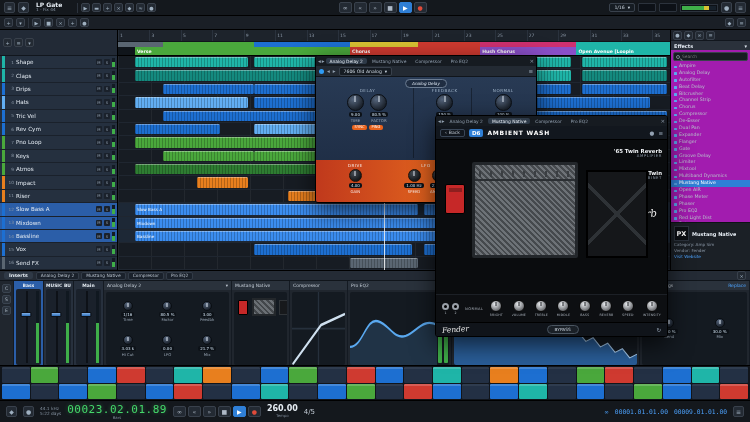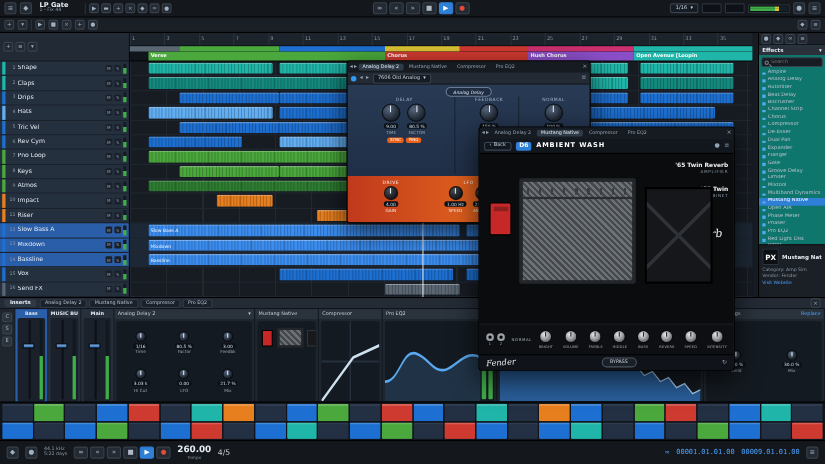--- a/index.html
+++ b/index.html
@@ -45,21 +45,21 @@
   .aseg{position:absolute;top:0;height:100%}
   #marker-lane{height:9px;background:#10151b;position:relative;border-bottom:1px solid #000}
   .mseg{position:absolute;top:0;height:100%;font-size:4.6px;font-weight:bold;color:#fff;padding:0 2px;line-height:9px;white-space:nowrap;overflow:hidden}
   #clip-lanes{flex:1;position:relative;display:flex;flex-direction:column;background-color:#171c23;background-image:repeating-linear-gradient(90deg,rgba(255,255,255,.05) 0 1px,transparent 1px 33px)}
   .lane{flex:1;position:relative;border-bottom:1px solid #1f2630}
   .lane.lsel{background:#1d2836}
   .clip{position:absolute;top:1px;bottom:1px;border-radius:1.5px;overflow:hidden;font-size:4.2px;color:rgba(255,255,255,.95);padding:0 2px;line-height:9px;white-space:nowrap;border-top:1px solid rgba(255,255,255,.35);background-image:repeating-linear-gradient(90deg,rgba(0,0,0,.22) 0 1px,transparent 1px 3px)}
   #playhead{position:absolute;top:0;bottom:0;left:47%;width:1px;background:rgba(255,255,255,.8)}
 
   
-  #browser{position:absolute;top:0;right:0;bottom:0;width:61px;background:#0f766e;border-left:1px solid #000;display:flex;flex-direction:column}
+  #browser{position:absolute;top:0;right:0;bottom:0;width:80px;background:#a21caf;border-left:1px solid #000;display:flex;flex-direction:column}
   #btabs{height:11px;display:flex;align-items:center;gap:2px;padding:0 2px;background:#1d222a;border-bottom:1px solid #11161d}
   #btitle{height:9px;display:flex;align-items:center;justify-content:space-between;font-size:5px;font-weight:bold;color:#dfe6ee;padding:0 3px;background:#2a313b}
   .bsearch{height:9px;margin:2px;background:#171c22;border:1px solid #39414c;border-radius:2px;display:flex;align-items:center;padding:0 2px;gap:2px}
   .bsearch input{flex:1;min-width:0;background:transparent;border:none;outline:none;font-size:4.4px;color:#aab4bf;font-family:inherit}
   .mag{width:4px;height:4px;border:1px solid #77828e;border-radius:50%;position:relative;flex:none}
   .mag::after{content:"";position:absolute;width:2.6px;height:1px;background:#77828e;left:3px;top:3.6px;transform:rotate(45deg)}
   #blist{flex:1;overflow:hidden}
   .bitem{height:6.9px;line-height:6.9px;font-size:4.7px;padding-left:8px;color:#b7c1cc;white-space:nowrap;overflow:hidden;position:relative}
   .bitem::before{content:"";position:absolute;left:3px;top:2.5px;width:2.5px;height:2.5px;background:#5aa9f0;border-radius:.5px}
   .bitem.sel{background:#2f7fd6;color:#fff}
@@ -773,20 +773,24 @@
       </div>
     </div>
 
   <div id="transport">
     <span class="ic">◆</span>
     <span class="ic">●</span>
     <div class="tinfo">
       <div>44.1 kHz</div>
       <div>5:22 days</div>
     </div>
+    <div>
+      <div id="ttime">00023.02.01.89</div>
+      <div class="tlabel">Bars</div>
+    </div>
     <div id="tbuttons" style="display:flex;gap:2px">
         <span class="tbtn2">∞</span>
         <span class="tbtn2">«</span>
         <span class="tbtn2">»</span>
         <span class="tbtn2">■</span>
         <span class="tbtn2 play">▶</span>
         <span class="tbtn2 rec">●</span>
       </div>
     <div style="text-align:center">
       <div id="ttempo">260.00</div>

